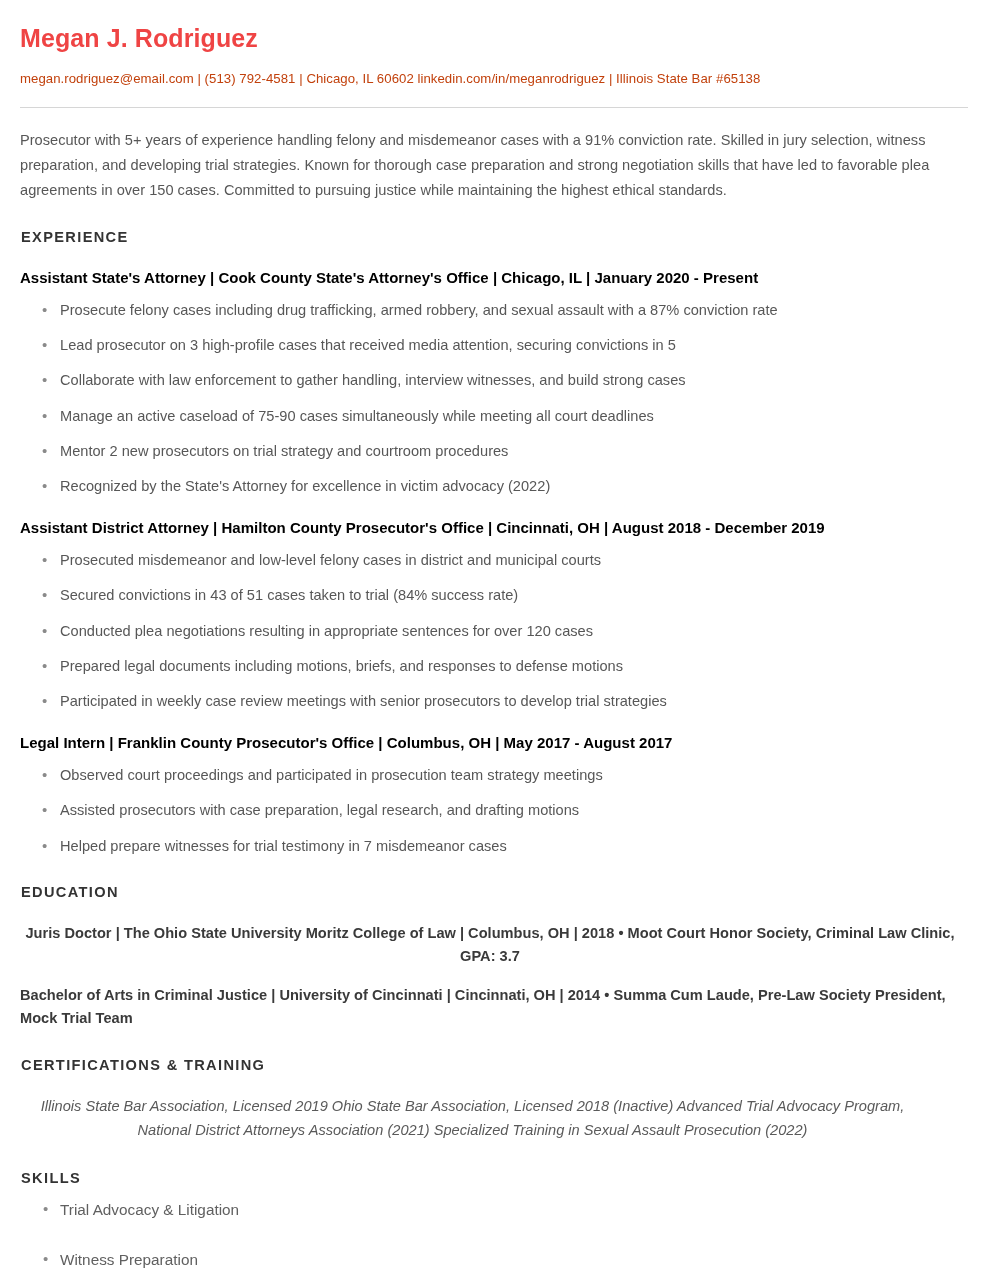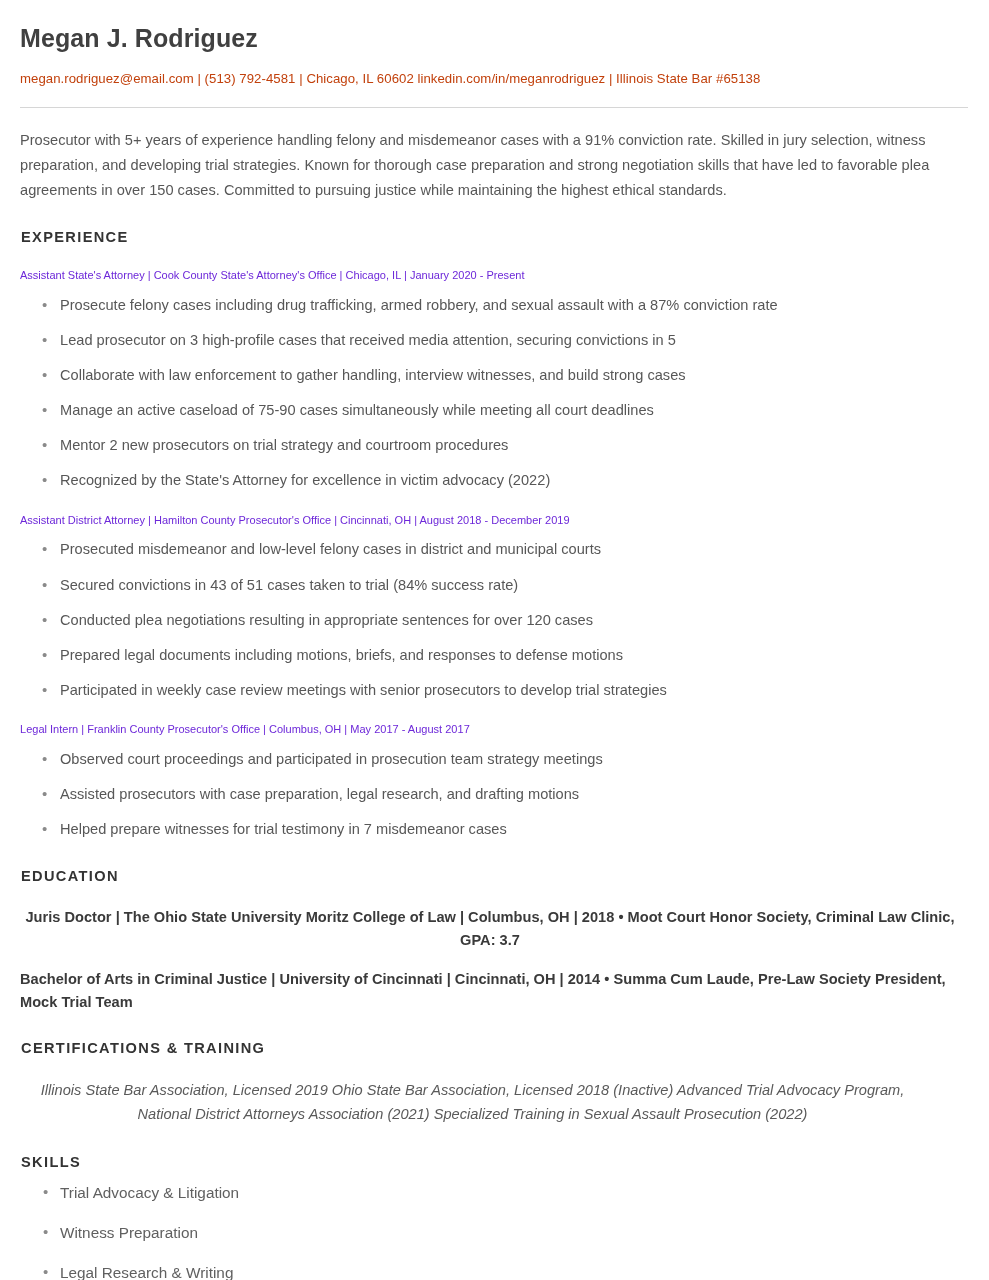--- a/index.html
+++ b/index.html
@@ -18,21 +18,21 @@
     width: 989px;
     box-sizing: border-box;
     padding: 22px 20px 0 20px;
     background: #fff;
   }
 
   
   .name {
     font-size: 25px;
     font-weight: bold;
-    color: #404040;
+    color: #ef4444;
     letter-spacing: 0.1px;
     line-height: 1.15;
     margin: 0 0 0 0;
     padding-top: 2px;
   }
   .contact-line {
     margin-top: 17px;
     font-size: 13.2px;
     color: #c2410c;
     line-height: 1.3;
@@ -67,23 +67,23 @@
     color: #333333;
     letter-spacing: 1.35px;
     margin: 0 0 0 1px;
     line-height: 1.2;
   }
 
   .job {
     margin-top: 21px;
   }
   .job-title {
-    font-size: 11px;
-    font-weight: normal;
-    color: #6d28d9;
+    font-size: 15px;
+    font-weight: bold;
+    color: #000000;
     line-height: 1.35;
     letter-spacing: 0.01px;
   }
   ul.bullets {
     list-style: none;
     margin: 6px 0 0 0;
     padding: 0;
   }
   ul.bullets > li {
     position: relative;
@@ -139,21 +139,21 @@
     list-style: none;
     margin: 9px 0 0 0;
     padding: 0;
   }
   ul.skills > li {
     position: relative;
     padding-left: 40px;
     font-size: 15.3px;
     color: #606060;
     line-height: 1.5;
-    margin-top: 17px;
+    margin-top: 28px;
     letter-spacing: 0.01px;
   }
   ul.skills > li:first-child {
     margin-top: 11px;
   }
   ul.skills > li::before {
     content: "\2022";
     position: absolute;
     left: 23px;
     top: -1px;

